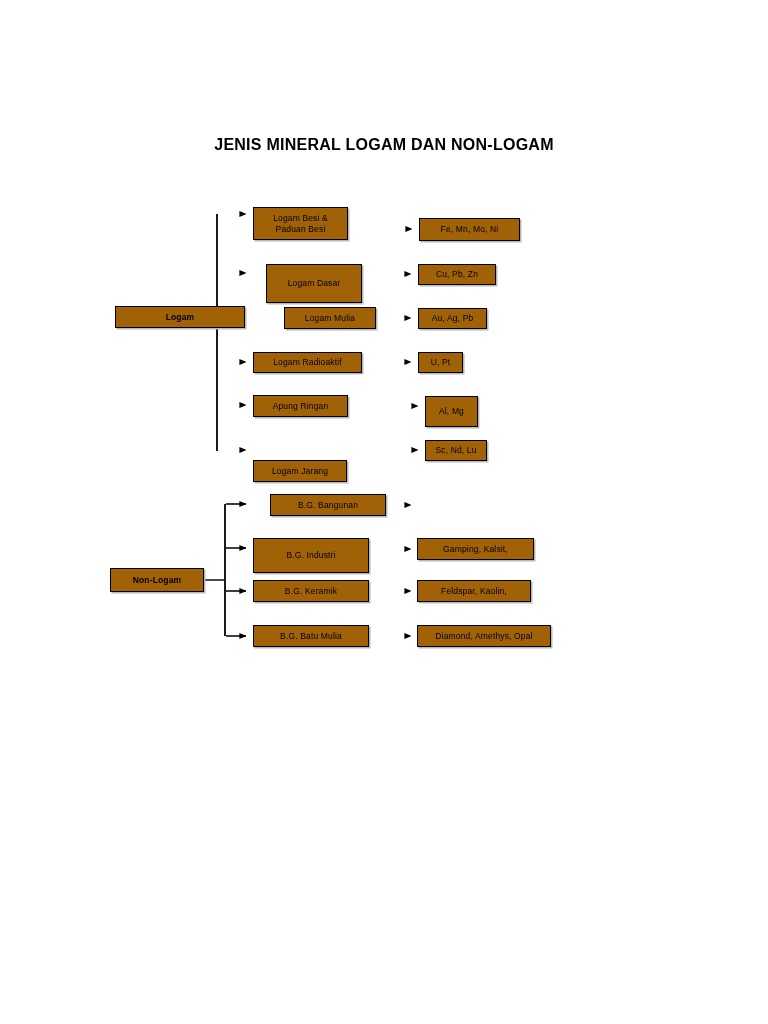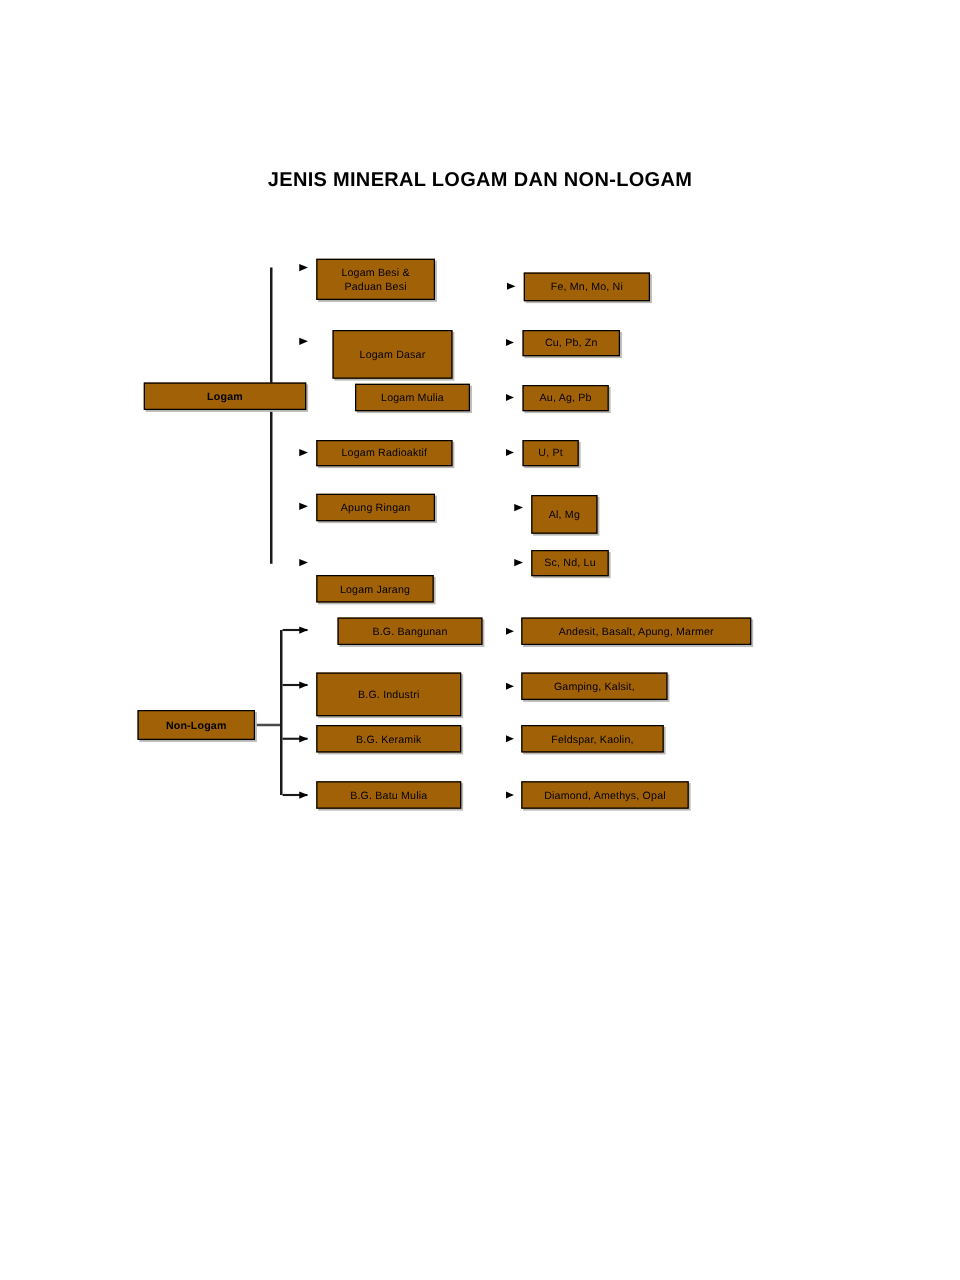--- a/index.html
+++ b/index.html
@@ -127,21 +127,20 @@
 
   <div class="node" style="left:253px; top:395px; width:95px; height:22px;">Apung Ringan</div>
   <div class="node" style="left:425px; top:396px; width:53px; height:31px;">Al, Mg</div>
 
   <div class="node" style="left:253px; top:460px; width:94px; height:22px;text-align:right;">Logam Jarang</div>
   <div class="node" style="left:425px; top:440px; width:62px; height:21px;">Sc, Nd, Lu</div>
 
   <div class="node root" style="left:110px; top:568px; width:94px; height:24px;">Non-Logam</div>
 
   <div class="node" style="left:270px; top:494px; width:116px; height:22px;">B.G. Bangunan</div>
-  <div class="node" style="left:417px; top:494px; width:184px; height:22px;">Andesit, Basalt, Apung, Marmer</div>
 
   <div class="node" style="left:253px; top:538px; width:116px; height:35px;">B.G. Industri</div>
   <div class="node" style="left:417px; top:538px; width:117px; height:22px;">Gamping, Kalsit,</div>
 
   <div class="node" style="left:253px; top:580px; width:116px; height:22px;">B.G. Keramik</div>
   <div class="node" style="left:417px; top:580px; width:114px; height:22px;">Feldspar, Kaolin,</div>
 
   <div class="node" style="left:253px; top:625px; width:116px; height:22px;">B.G. Batu Mulia</div>
   <div class="node" style="left:417px; top:625px; width:134px; height:22px;">Diamond, Amethys, Opal</div>
 

